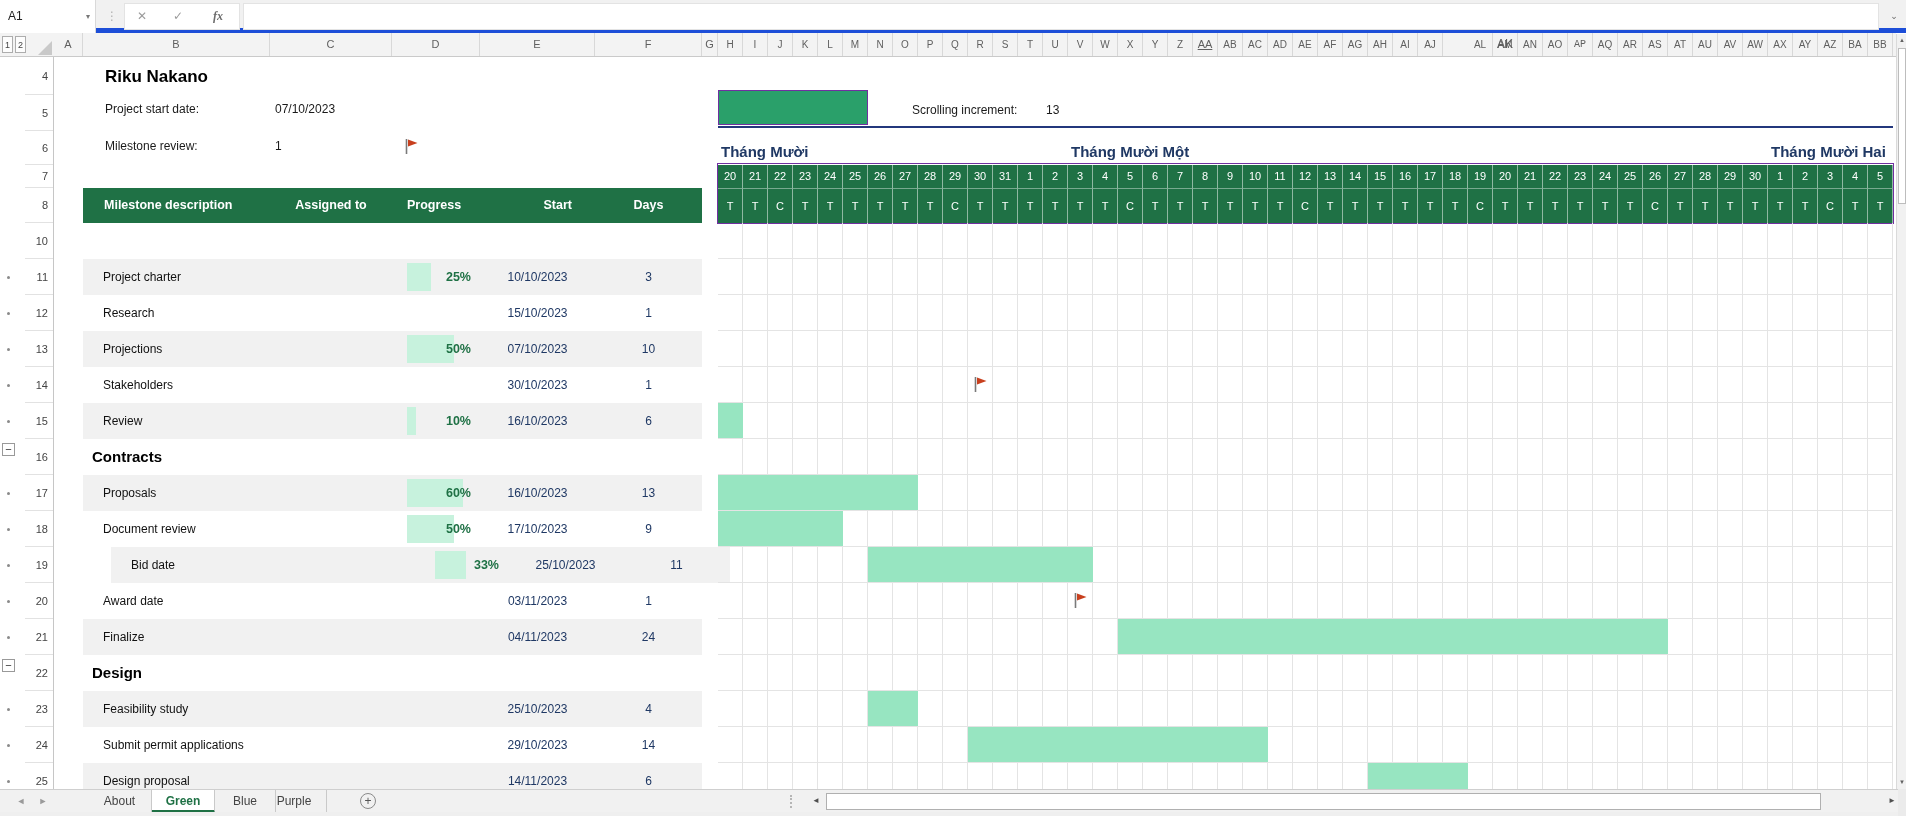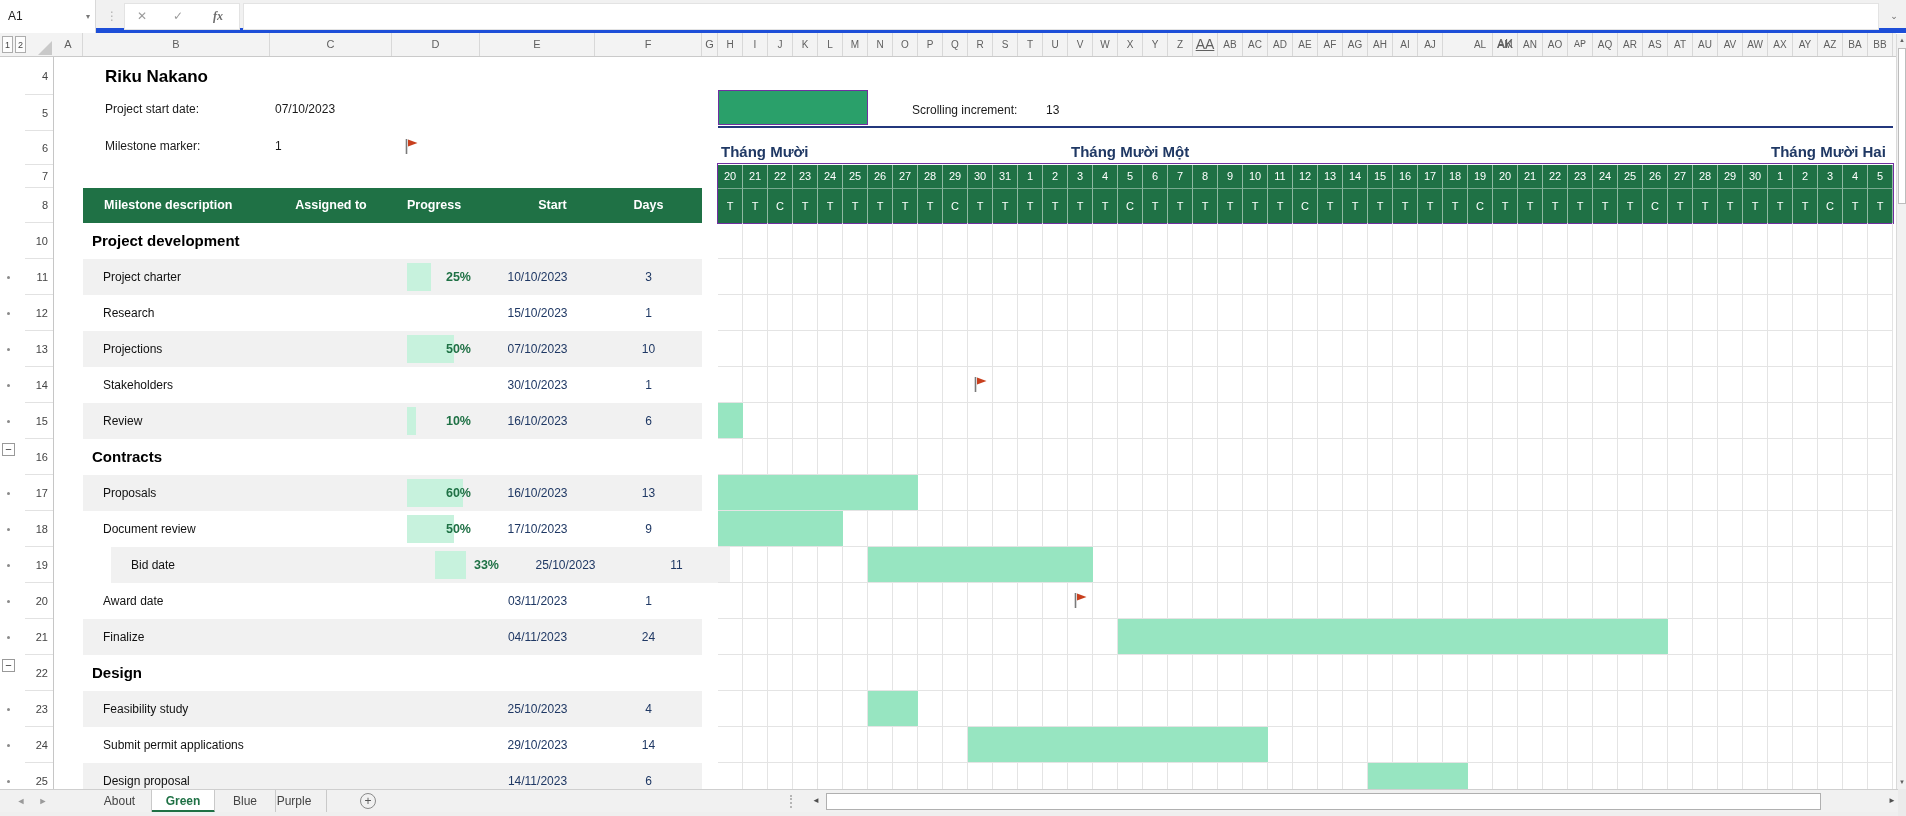--- a/index.html
+++ b/index.html
@@ -118,21 +118,21 @@
       <div class="abs chcell" style="left: 943px; width: 25px; font-size: 10px;">Q</div>
       <div class="abs chcell" style="left: 968px; width: 25px; font-size: 10px;">R</div>
       <div class="abs chcell" style="left: 993px; width: 25px; font-size: 10px;">S</div>
       <div class="abs chcell" style="left: 1018px; width: 25px; font-size: 10px;">T</div>
       <div class="abs chcell" style="left: 1043px; width: 25px; font-size: 10px;">U</div>
       <div class="abs chcell" style="left: 1068px; width: 25px; font-size: 10px;">V</div>
       <div class="abs chcell" style="left: 1093px; width: 25px; font-size: 10px;">W</div>
       <div class="abs chcell" style="left: 1118px; width: 25px; font-size: 10px;">X</div>
       <div class="abs chcell" style="left: 1143px; width: 25px; font-size: 10px;">Y</div>
       <div class="abs chcell" style="left: 1168px; width: 25px; font-size: 10px;">Z</div>
-      <div class="abs chcell" style="left: 1193px; width: 25px; font-size: 14px; text-decoration: underline;">AA</div>
+      <div class="abs chcell" style="left: 1193px; width: 25px; font-size: 11px; text-decoration: underline;">AA</div>
       <div class="abs chcell" style="left: 1218px; width: 25px; font-size: 10px;">AB</div>
       <div class="abs chcell" style="left: 1243px; width: 25px; font-size: 10px;">AC</div>
       <div class="abs chcell" style="left: 1268px; width: 25px; font-size: 10px;">AD</div>
       <div class="abs chcell" style="left: 1293px; width: 25px; font-size: 10px;">AE</div>
       <div class="abs chcell" style="left: 1318px; width: 25px; font-size: 10px;">AF</div>
       <div class="abs chcell" style="left: 1343px; width: 25px; font-size: 10px;">AG</div>
       <div class="abs chcell" style="left: 1368px; width: 25px; font-size: 10px;">AH</div>
       <div class="abs chcell" style="left: 1393px; width: 25px; font-size: 10px;">AI</div>
       <div class="abs chcell" style="left: 1418px; width: 25px; font-size: 10px;">AJ</div>
       <div class="abs chcell" style="left: 1493px; width: 25px; font-size: 12px;">AK</div>
@@ -176,37 +176,37 @@
         <div class="abs rownum" style="top: 562px; height: 36px; line-height: 36px;">21</div>
         <div class="abs rownum" style="top: 598px; height: 36px; line-height: 36px;">22</div>
         <div class="abs rownum" style="top: 634px; height: 36px; line-height: 36px;">23</div>
         <div class="abs rownum" style="top: 670px; height: 36px; line-height: 36px;">24</div>
         <div class="abs rownum" style="top: 706px; height: 36px; line-height: 36px;">25</div>
       </div>
 
     <div class="abs title" style="left:105px;top:10px;">Riku Nakano</div>
     <div class="abs lbl" style="left:105px;top:45px;">Project start date:</div>
     <div class="abs val" style="left:275px;top:45px;">07/10/2023</div>
-    <div class="abs lbl" style="left:105px;top:82px;">Milestone marker:</div>
+    <div class="abs lbl" style="left:105px;top:82px;">Milestone review:</div>
     <div class="abs val" style="left:275px;top:82px;">1</div>
     <div class="abs flag" id="milestoneflag" style="left:405px;top:81px;"><svg width="13" height="17" viewBox="0 0 13 17">
           <line x1="1.5" y1="1" x2="1.5" y2="16" stroke="#7a7a7a" stroke-width="1.6"></line>
           <path d="M3 1.5 L12.5 5 L3 8.5 Z" fill="#C8401E"></path>
         </svg></div>
 
     <div class="abs slider" style="left:718px;top:33px;width:150px;height:35px;"></div>
     <div class="abs lbl" style="left:912px;top:46px;">Scrolling increment:</div>
     <div class="abs val" style="left:1046px;top:46px;">13</div>
     <div class="abs blueline" style="left:718px;top:69px;width:1175px;"></div>
 
     <div class="abs thead" style="left:83px;top:131px;width:619px;height:35px;">
       <div class="abs thlabel" style="left:21px;">Milestone description</div>
       <div class="abs thlabel" style="left:187px;width:122px;text-align:center;">Assigned to</div>
       <div class="abs thlabel" style="left:324px;width:150px;">Progress</div>
-      <div class="abs thlabel" style="left:412px;width:115px;text-align:center;">Start</div>
+      <div class="abs thlabel" style="left:374px;width:115px;text-align:right;">Start</div>
       <div class="abs thlabel" style="left:512px;width:107px;text-align:center;">Days</div>
     </div>
 
     <div class="abs purplebox" style="left:717px;top:106px;width:1177px;height:61px;"></div>
 
   <div class="abs month" style="left: 1071px; top: 86px; width: 822px; height: 20px;">Tháng Mười Một</div>
       <div class="abs month" style="left: 721px; top: 86px; width: 600px; height: 20px;">Tháng Mười</div>
       <div class="abs month" style="left: 1771px; top: 86px; width: 122px; height: 20px;">Tháng Mười Hai</div>
       <div class="abs dnum" style="left: 718px; top: 108px; width: 25px;">20</div>
       <div class="abs dlet" style="left: 718px; top: 131px; width: 25px;">T</div>
@@ -295,23 +295,20 @@
       <div class="abs dnum" style="left: 1768px; top: 108px; width: 25px;">1</div>
       <div class="abs dlet" style="left: 1768px; top: 131px; width: 25px;">T</div>
       <div class="abs dnum" style="left: 1793px; top: 108px; width: 25px;">2</div>
       <div class="abs dlet" style="left: 1793px; top: 131px; width: 25px;">T</div>
       <div class="abs dnum" style="left: 1818px; top: 108px; width: 25px;">3</div>
       <div class="abs dlet" style="left: 1818px; top: 131px; width: 25px;">C</div>
       <div class="abs dnum" style="left: 1843px; top: 108px; width: 25px;">4</div>
       <div class="abs dlet" style="left: 1843px; top: 131px; width: 25px;">T</div>
       <div class="abs dnum" style="left: 1868px; top: 108px; width: 25px;">5</div>
       <div class="abs dlet" style="left: 1868px; top: 131px; width: 25px;">T</div>
-      <div class="abs trow" style="top: 166px;">
-        <div class="abs sname">Project development</div>
-      </div>
       <div class="abs crow" style="top: 166px;"></div>
       <div class="abs odot" style="top: 219px;"></div>
       <div class="abs trow stripe" style="top: 202px;">
         <div class="abs tname">Project charter</div>
         <div class="abs pbar" style="width: 24px;"></div>
         <div class="abs plabel">25%</div>
         <div class="abs tstart">10/10/2023</div>
         <div class="abs tdays">3</div>
       </div>
       <div class="abs crow" style="top: 202px;"></div>

